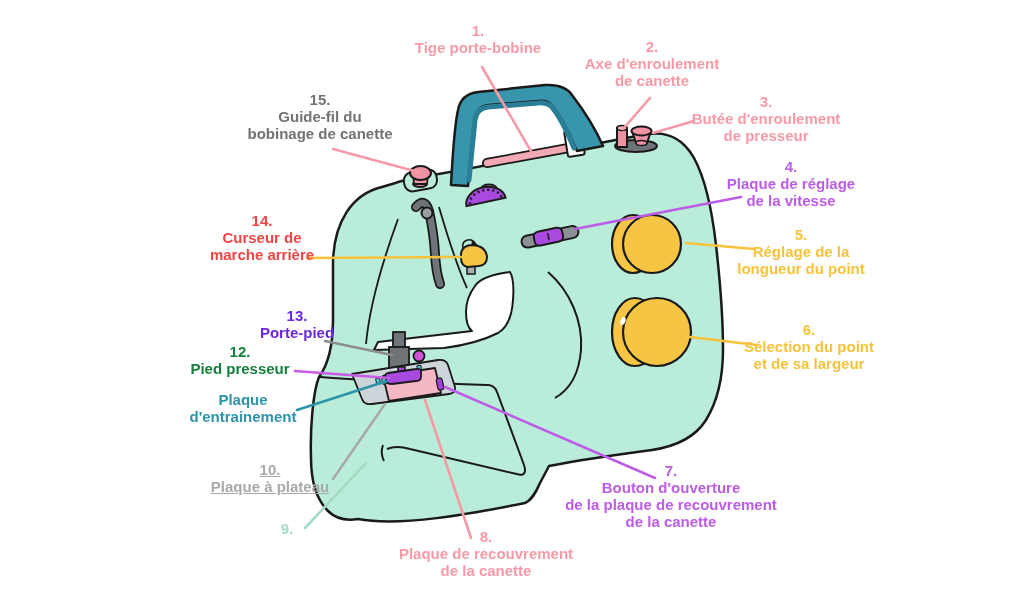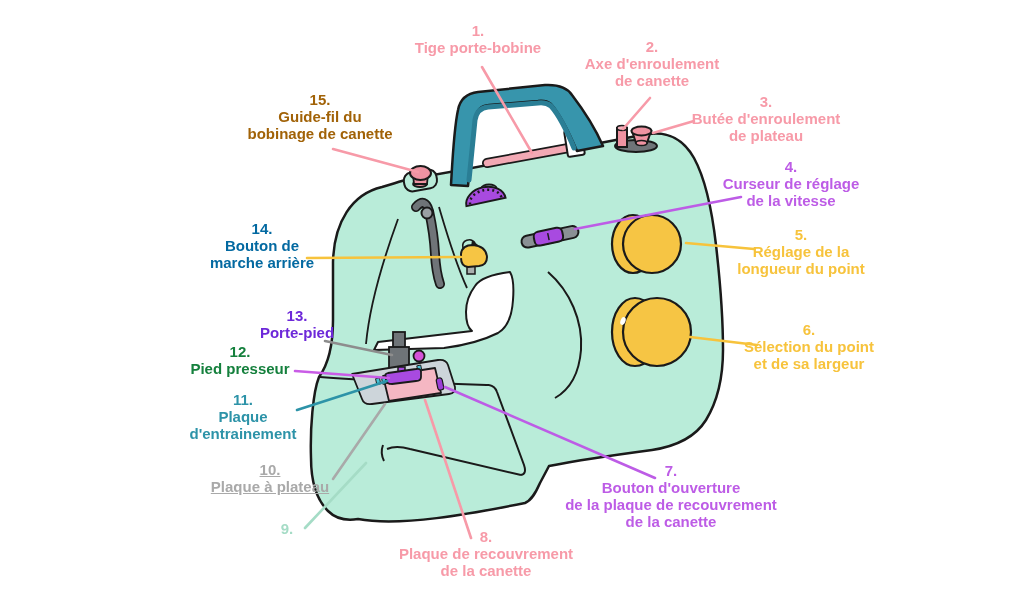--- a/index.html
+++ b/index.html
@@ -160,25 +160,25 @@
     <div class="txt">Tige porte-bobine</div>
   </div>
   <div class="lbl" style="left: 652px; top: 38px; color: rgb(247, 154, 168);">
     <div class="num">2.</div>
     <div class="txt">Axe d'enroulement
 de canette</div>
   </div>
   <div class="lbl" style="left: 766px; top: 93px; color: rgb(247, 154, 168);">
     <div class="num">3.</div>
     <div class="txt">Butée d'enroulement
-de plateau</div>
+de presseur</div>
   </div>
   <div class="lbl" style="left: 791px; top: 158px; color: rgb(189, 92, 230);">
     <div class="num">4.</div>
-    <div class="txt">Curseur de réglage
+    <div class="txt">Plaque de réglage
 de la vitesse</div>
   </div>
   <div class="lbl" style="left: 801px; top: 226px; color: rgb(247, 195, 60);">
     <div class="num">5.</div>
     <div class="txt">Réglage de la
 longueur du point</div>
   </div>
   <div class="lbl" style="left: 809px; top: 321px; color: rgb(247, 195, 60);">
     <div class="num">6.</div>
     <div class="txt">Sélection du point
@@ -196,36 +196,35 @@
 de la canette</div>
   </div>
   <div class="lbl" style="left: 287px; top: 520px; width: 240px; color: rgb(165, 220, 198);">
     <div class="num">9.</div>
   </div>
   <div class="lbl" style="left: 270px; top: 461px; color: rgb(169, 169, 169); text-decoration: underline;">
     <div class="num">10.</div>
     <div class="txt">Plaque à plateau</div>
   </div>
   <div class="lbl" style="left: 243px; top: 391px; color: rgb(45, 147, 168);">
-    <div class="num">11.</div>
     <div class="txt">Plaque
 d'entrainement</div>
   </div>
   <div class="lbl" style="left: 240px; top: 343px; color: #15803d;">
     <div class="num">12.</div>
     <div class="txt">Pied presseur</div>
   </div>
   <div class="lbl" style="left: 297px; top: 307px; color: #6d28d9;">
     <div class="num">13.</div>
     <div class="txt">Porte-pied</div>
   </div>
-  <div class="lbl" style="left: 262px; top: 220px; color: #0369a1;">
+  <div class="lbl" style="left: 262px; top: 212px; color: #ef4444;">
     <div class="num">14.</div>
-    <div class="txt">Bouton de
+    <div class="txt">Curseur de
 marche arrière</div>
   </div>
-  <div class="lbl" style="left: 320px; top: 91px; width: 240px; color: #a16207;">
+  <div class="lbl" style="left: 320px; top: 91px; width: 240px; color: #737373;">
     <div class="num">15.</div>
     <div class="txt">Guide-fil du
 bobinage de canette</div>
   </div>
 
 </div>
 
 </body></html>

